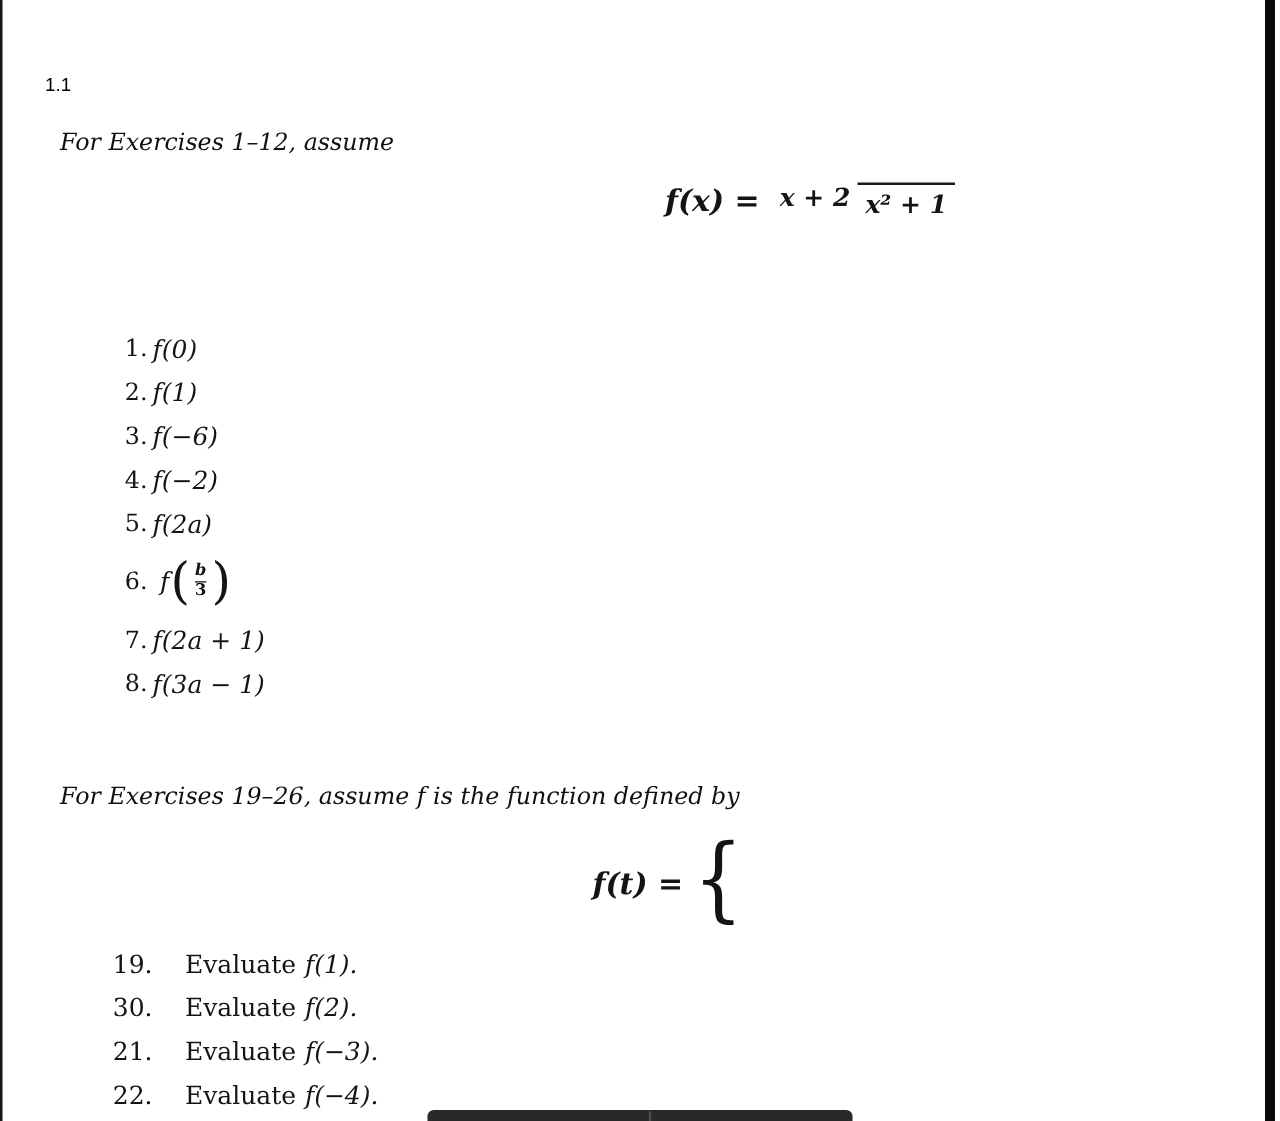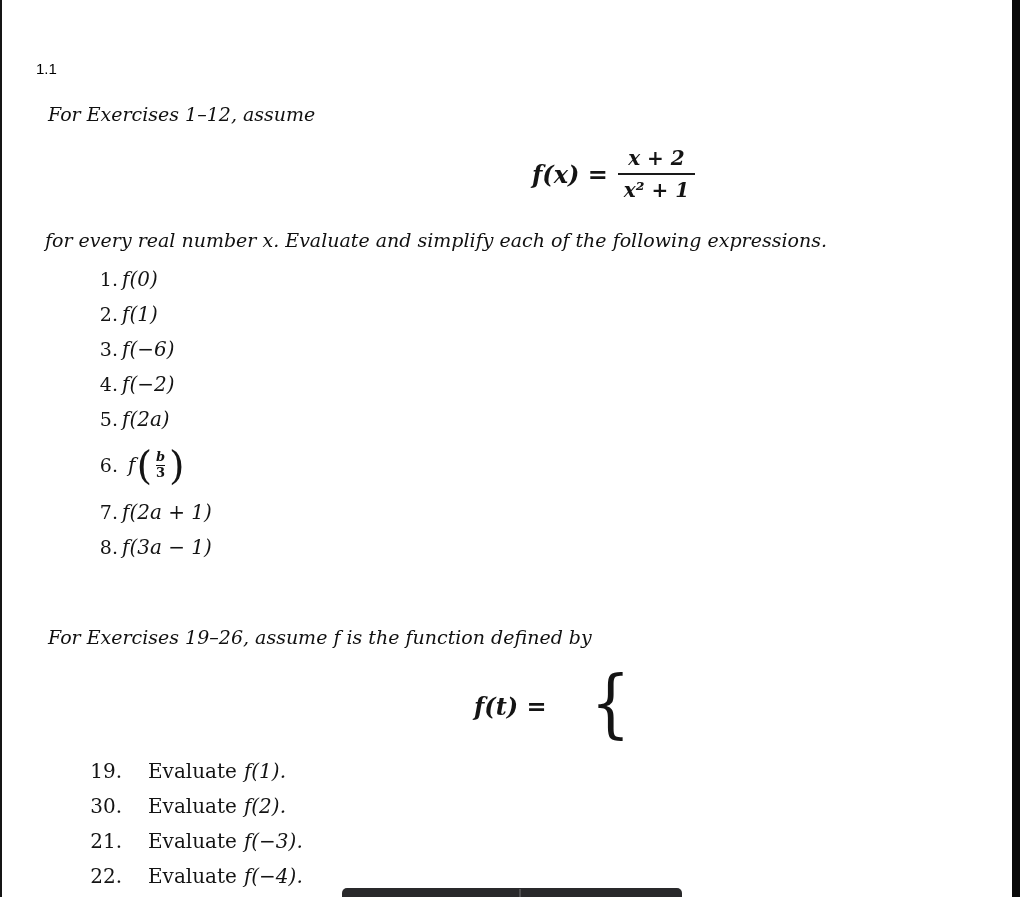--- a/index.html
+++ b/index.html
@@ -13,40 +13,40 @@
                  font-size:15px;color:#000;}
 
   .intro{position:absolute;margin:0;font-style:italic;font-size:19px;color:#101010;white-space:nowrap;}
   .i1{left:48px;top:103px;}
   .i2{left:45px;top:229px;}
   .i3{left:48px;top:626px;}
 
   
   .display1{position:absolute;left:532px;top:146px;display:flex;align-items:center;font-weight:bold;}
   .display1 .lhs{font-style:italic;font-size:24px;margin-right:10px;}
-  .frac{display:inline-flex;flex-direction:column;align-items:center;font-size:20px;font-style:italic;}
+  .frac{display:inline-flex;flex-direction:row;font-size:20px;font-style:italic;}
   .fnum{padding:0 6px 3px;}
   .fden{border-top:2px solid #1a1a1a;padding:3px 6px 0;}
 
   
   .list{position:absolute;}
   .list1{left:85px;top:261px;font-size:20px;}
   .lrow{display:flex;align-items:center;height:35px;}
   .num{width:33px;text-align:right;margin-right:4px;font-size:19px;flex:none;}
   .expr{font-style:italic;}
   .row6{height:58px;}
   .bigparen{font-size:40px;font-weight:400;line-height:1;font-style:normal;margin:0 1px;
             font-family:"DejaVu Serif", serif;}
   .row6 .expr{margin-left:6px;}
   .minifrac{display:inline-flex;flex-direction:column;align-items:center;font-size:13px;
             font-style:italic;font-weight:bold;line-height:1.15;margin:0 3px;}
   .mf-den{border-top:1.5px solid #111;font-style:normal;}
 
   
-  .display2{position:absolute;left:474px;top:666px;display:flex;align-items:center;gap:36px;}
+  .display2{position:absolute;left:474px;top:666px;display:flex;align-items:center;}
   .display2 .lhs{font-style:italic;font-weight:bold;font-size:24px;}
   .brace{font-size:74px;font-weight:400;line-height:1;margin:0 2px 6px 4px;
          transform:scaleX(0.85);display:inline-block;}
   .cases{display:flex;flex-direction:column;gap:5px;font-weight:bold;font-size:21px;}
   .case-row{display:flex;align-items:baseline;}
   .cexpr{font-style:italic;min-width:86px;}
   .ccond{font-style:italic;margin-left:16px;}
 
   
   .list2{left:82px;top:753px;font-size:20px;}
@@ -71,21 +71,20 @@
   <p class="intro i1">For Exercises 1–12, assume</p>
 
   <div class="display1">
     <span class="lhs">f(x) =</span>
     <span class="frac">
       <span class="fnum">x + 2</span>
       <span class="fden">x² + 1</span>
     </span>
   </div>
 
-  <p class="intro i2">for every real number x. Evaluate and simplify each of the following expressions.</p>
 
   <div class="list list1">
     <div class="lrow">
       <span class="num">1.</span>
       <span class="expr">f(0)</span>
     </div>
     <div class="lrow">
       <span class="num">2.</span>
       <span class="expr">f(1)</span>
     </div>

